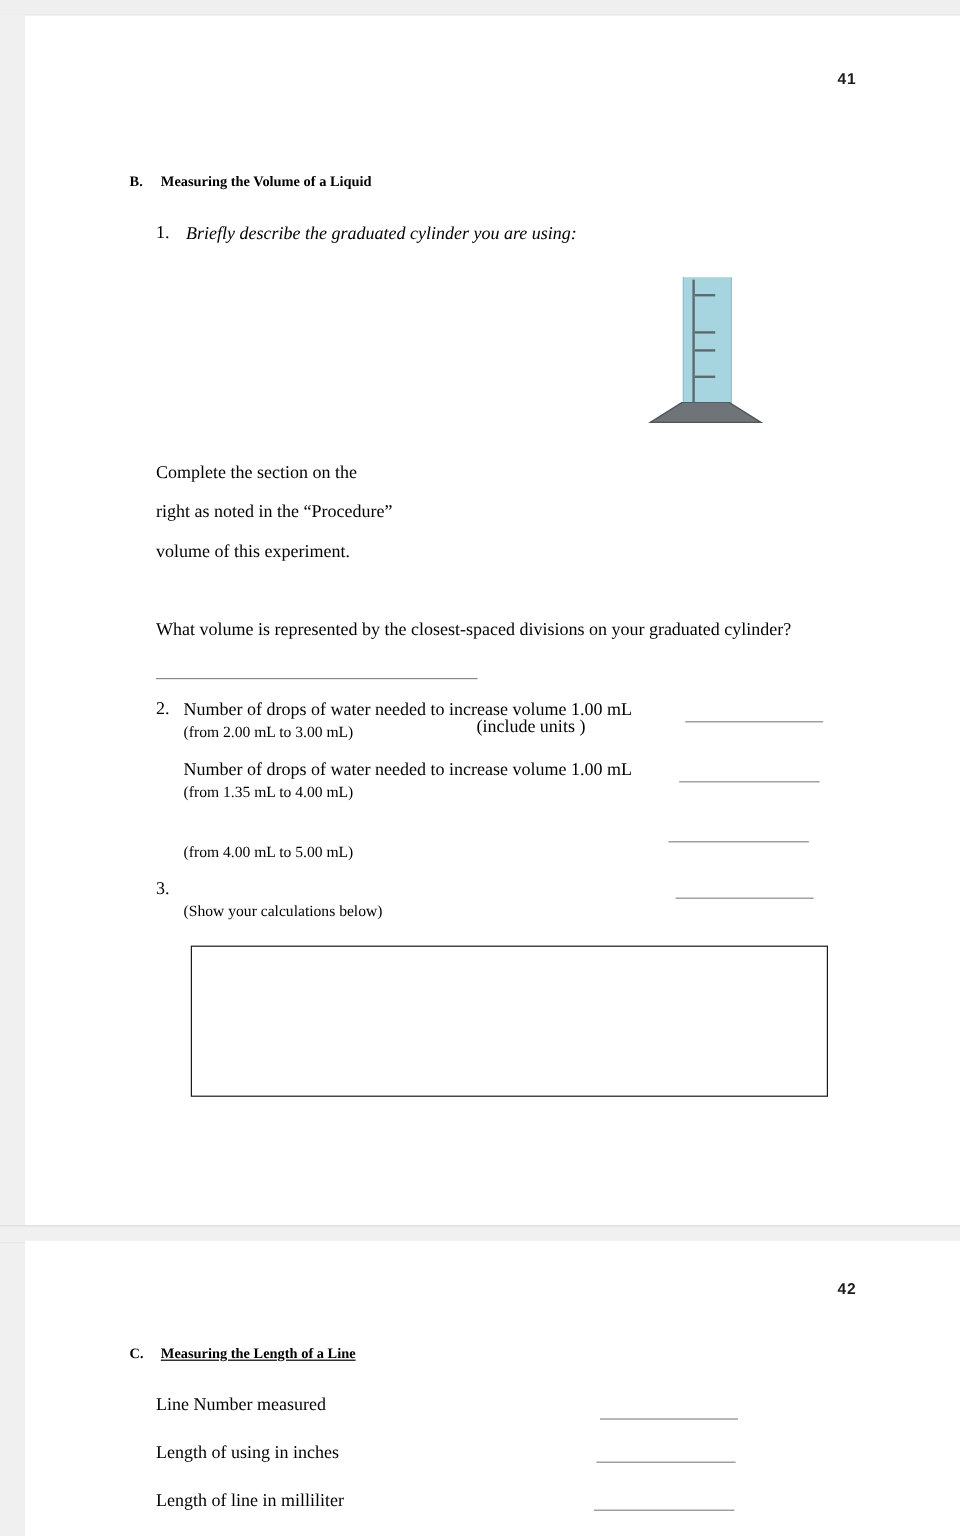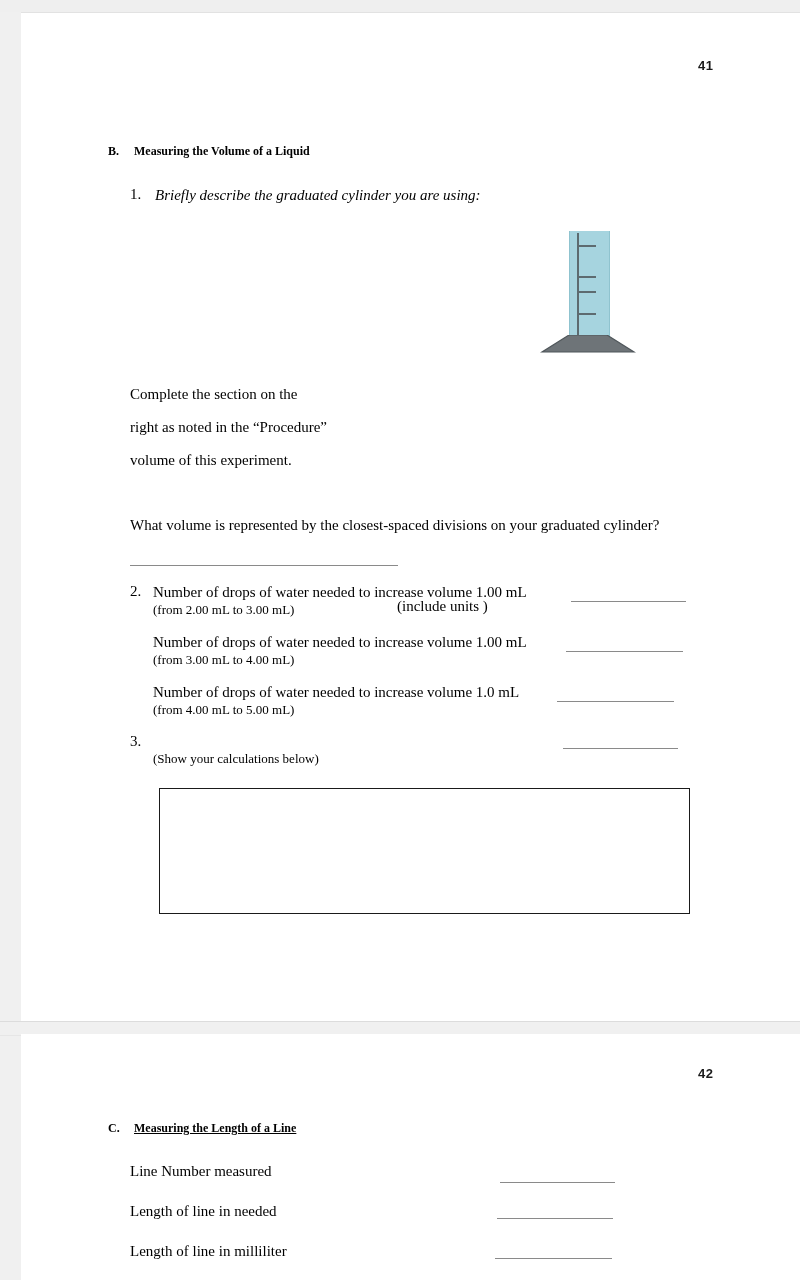--- a/index.html
+++ b/index.html
@@ -178,24 +178,23 @@
   <div class="blank" style="left:109px; top:552px; width:268px;"></div>
   <div class="body-text" style="left:376px; top:536px;margin-top:48px;">(include units )</div>
 
   <div class="list-num" style="left:109px; top:570px;">2.</div>
 
   <div class="body-text" style="left:132px; top:570px;">Number of drops of water needed to increase volume 1.00 mL</div>
   <div class="small-note" style="left:132px; top:590px;">(from 2.00 mL to 3.00 mL)</div>
   <div class="blank" style="left:550px; top:588px; width:115px;"></div>
 
   <div class="body-text" style="left:132px; top:620px;">Number of drops of water needed to increase volume 1.00 mL</div>
-  <div class="small-note" style="left:132px; top:640px;">(from 3.00 mL to 4.00 mL)</div>
+  <div class="small-note" style="left:132px; top:640px;">(from 1.35 mL to 4.00 mL)</div>
   <div class="blank" style="left:545px; top:638px; width:117px;"></div>
 
-  <div class="body-text" style="left:132px; top:670px;">Number of drops of water needed to increase volume 1.0 mL</div>
   <div class="small-note" style="left:132px; top:690px;">(from 4.00 mL to 5.00 mL)</div>
   <div class="blank" style="left:536px; top:688px; width:117px;"></div>
 
   <div class="list-num" style="left:109px; top:720px;">3.</div>
   <div class="small-note" style="left:132px; top:739px;">(Show your calculations below)</div>
   <div class="blank" style="left:542px; top:735px; width:115px;"></div>
 
   <div class="calc-box" style="left:138px; top:775px; width:531px; height:126px;"></div>
 </div>
 
@@ -205,18 +204,18 @@
 
   <div class="page-number" style="left:677px; top:32px;">42</div>
 
   <div class="section-heading" style="left:87px; top:87px;text-decoration:underline;">
     <span class="sec-letter">C.</span><span>Measuring the Length of a Line</span>
   </div>
 
   <div class="body-text" style="left:109px; top:128px;">Line Number measured</div>
   <div class="blank" style="left:479px; top:148px; width:115px;"></div>
 
-  <div class="body-text" style="left:109px; top:168px;">Length of line in needed</div>
+  <div class="body-text" style="left:109px; top:168px;">Length of using in inches</div>
   <div class="blank" style="left:476px; top:184px; width:116px;"></div>
 
   <div class="body-text" style="left:109px; top:208px;">Length of line in milliliter</div>
   <div class="blank" style="left:474px; top:224px; width:117px;"></div>
 </div>
 
 </body></html>

